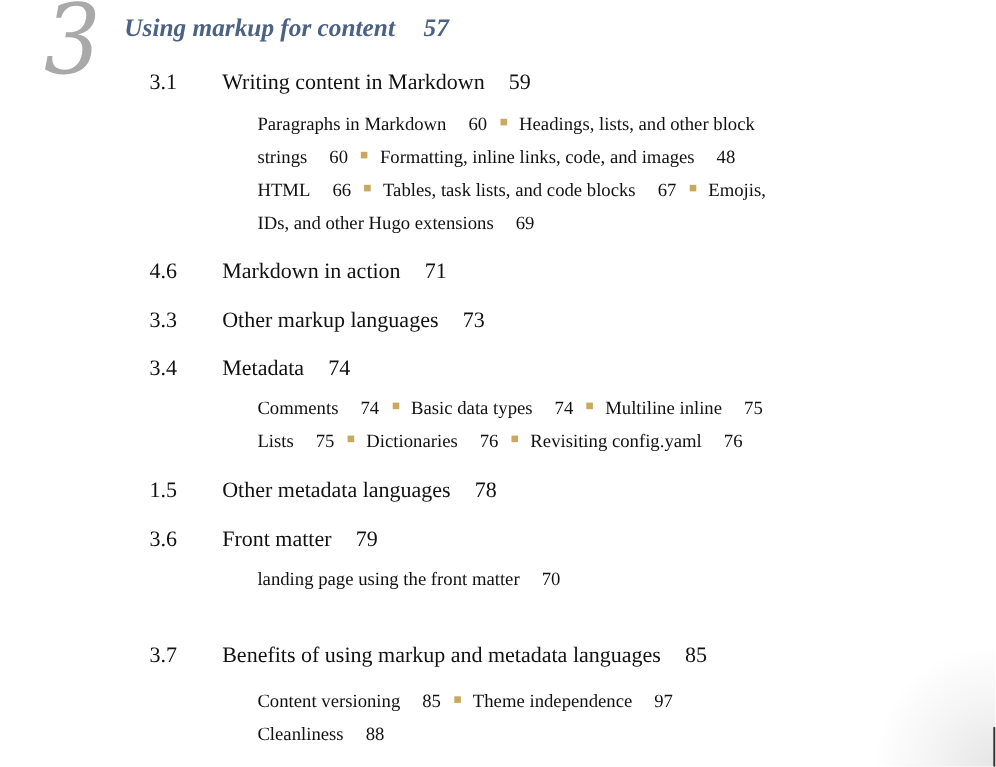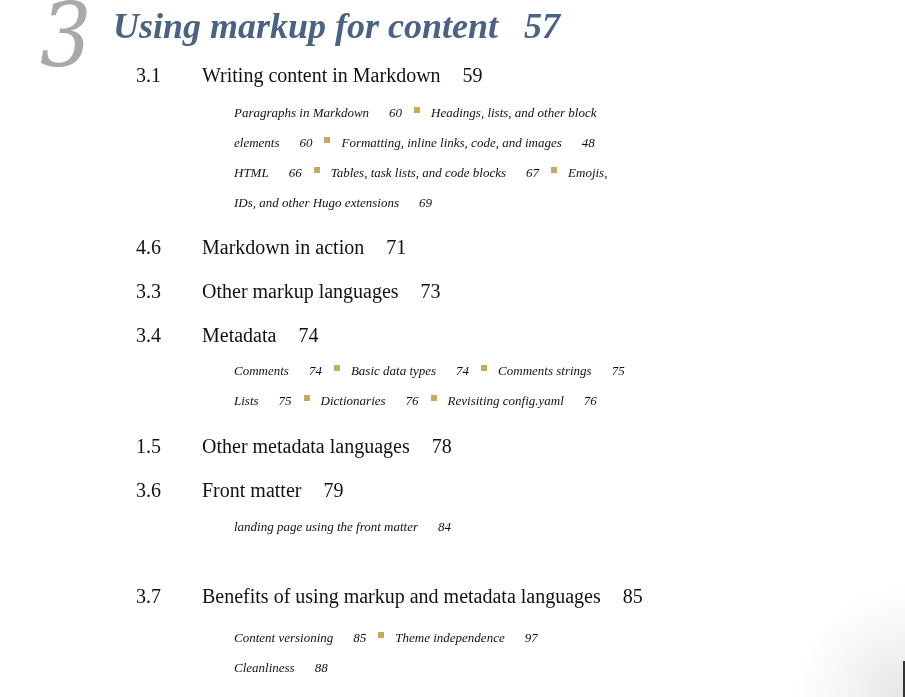--- a/index.html
+++ b/index.html
@@ -23,35 +23,35 @@
     font-style:italic; font-weight:normal;
     font-size:88px; line-height:88px;
     color:#a9a9a9;
     letter-spacing:-2px;
     transform:scaleX(0.92);
     transform-origin:left top;
   }
   .chapter-title {
     position:absolute; left:113px; top:10px;
     font-style:italic; font-weight:bold;
-    font-size:36px; line-height:32px;
+    font-size:23px; line-height:32px;
     color:#4b6283;
     white-space:nowrap;
   }
   .chapter-title .pg { margin-left:26px; }
   .section {
     position:absolute; left:136px;
     font-size:20px; line-height:30px;
     white-space:nowrap;
   }
   .section .num { display:inline-block; width:66px; }
   .section .pg { margin-left:22px; }
   .subs {
     position:absolute; left:234px; width:670px;
-    font-style:italic; font-size:13px; line-height:30px;
+    font-size:17px; line-height:30px;
     white-space:nowrap;
   }
   .subs .line { display:block; height:30px; }
   .subs .pg { margin-left:20px; }
   .bullet {
     display:inline-block; width:6px; height:6px;
     background:#c9a85f;
     margin:0 11px 0 12px;
     vertical-align:4px;
   }
@@ -68,21 +68,21 @@
 </div>
 
 <div class="section" style="top:60px">
   <span class="num">3.1</span><span>Writing content in Markdown</span><span class="pg">59</span>
 </div>
 <div class="subs" style="top:98px">
   <span class="line">
     <span><span>Paragraphs in Markdown</span><span class="pg">60</span></span><span class="bullet"></span><span>Headings, lists, and other block</span>
   </span>
   <span class="line">
-    <span><span>elements</span><span class="pg">60</span></span><span class="bullet"></span><span><span>Formatting, inline links, code, and images</span><span class="pg">48</span></span>
+    <span><span>strings</span><span class="pg">60</span></span><span class="bullet"></span><span><span>Formatting, inline links, code, and images</span><span class="pg">48</span></span>
   </span>
   <span class="line">
     <span><span>HTML</span><span class="pg">66</span></span><span class="bullet"></span><span><span>Tables, task lists, and code blocks</span><span class="pg">67</span></span><span class="bullet"></span><span>Emojis,</span>
   </span>
   <span class="line">
     <span><span>IDs, and other Hugo extensions</span><span class="pg">69</span></span>
   </span>
 </div>
 
 <div class="section" style="top:232px">
@@ -91,37 +91,37 @@
 
 <div class="section" style="top:276px">
   <span class="num">3.3</span><span>Other markup languages</span><span class="pg">73</span>
 </div>
 
 <div class="section" style="top:320px">
   <span class="num">3.4</span><span>Metadata</span><span class="pg">74</span>
 </div>
 <div class="subs" style="top:356px">
   <span class="line">
-    <span><span>Comments</span><span class="pg">74</span></span><span class="bullet"></span><span><span>Basic data types</span><span class="pg">74</span></span><span class="bullet"></span><span><span>Comments strings</span><span class="pg">75</span></span>
+    <span><span>Comments</span><span class="pg">74</span></span><span class="bullet"></span><span><span>Basic data types</span><span class="pg">74</span></span><span class="bullet"></span><span><span>Multiline inline</span><span class="pg">75</span></span>
   </span>
   <span class="line">
     <span><span>Lists</span><span class="pg">75</span></span><span class="bullet"></span><span><span>Dictionaries</span><span class="pg">76</span></span><span class="bullet"></span><span><span>Revisiting config.yaml</span><span class="pg">76</span></span>
   </span>
 </div>
 
 <div class="section" style="top:431px">
   <span class="num">1.5</span><span>Other metadata languages</span><span class="pg">78</span>
 </div>
 
 <div class="section" style="top:475px">
   <span class="num">3.6</span><span>Front matter</span><span class="pg">79</span>
 </div>
 <div class="subs" style="top:512px">
   <span class="line">
-    <span><span>landing page using the front matter</span><span class="pg">84</span></span>
+    <span><span>landing page using the front matter</span><span class="pg">70</span></span>
   </span>
 </div>
 
 <div class="section" style="top:581px">
   <span class="num">3.7</span><span>Benefits of using markup and metadata languages</span><span class="pg">85</span>
 </div>
 <div class="subs" style="top:623px">
   <span class="line">
     <span><span>Content versioning</span><span class="pg">85</span></span><span class="bullet"></span><span><span>Theme independence</span><span class="pg">97</span></span>
   </span>

